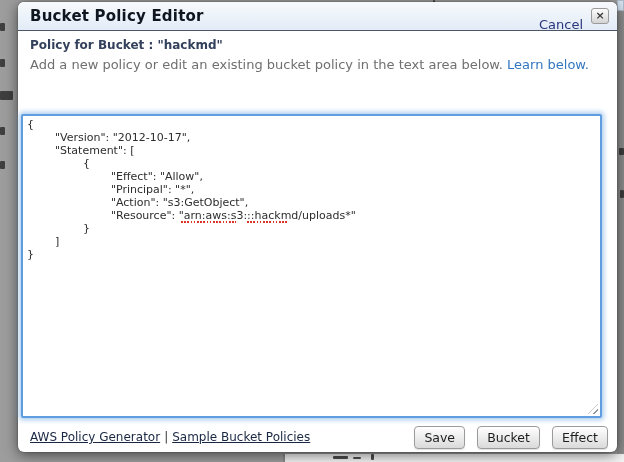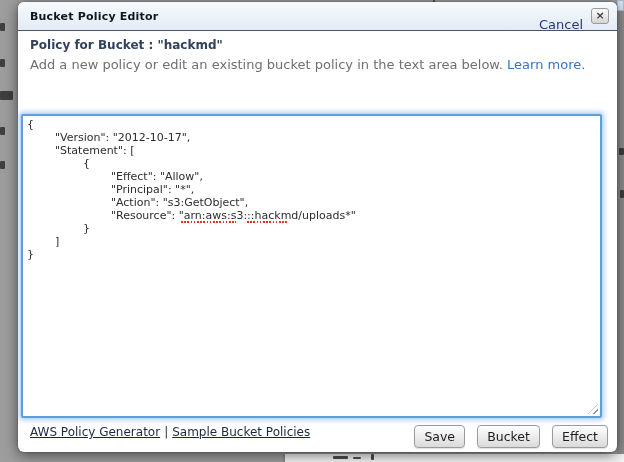--- a/index.html
+++ b/index.html
@@ -12,21 +12,21 @@
   .backdrop-vline{position:absolute;left:283px;bottom:0;width:2px;height:8px;background:#8a8a8a;}
   .backdrop-topright{position:absolute;right:0;top:0;width:7px;height:11px;background:#d7e4f2;border:1px solid #aebdcd;}
   .backdrop-right{position:absolute;right:0;top:0;width:7px;height:462px;background:#8e8e8e;}
 
   
   .dialog{position:absolute;left:18px;top:2px;width:599px;height:450px;background:#ffffff;
           border-radius:6px;box-shadow:0 3px 14px rgba(0,0,0,.55),0 0 2px rgba(0,0,0,.4);}
   .dlg-header{position:absolute;left:0;top:0;right:0;height:29px;border-radius:6px 6px 0 0;
           background:linear-gradient(#f7fafd,#e2ebf6);border-bottom:1px solid #4c5765;
           display:flex;align-items:center;padding:0 8px 0 12px;}
-  .dlg-title{font-size:11px;font-weight:bold;color:#10161f;letter-spacing:.2px;flex:1;}
+  .dlg-title{font-size:15px;font-weight:bold;color:#10161f;letter-spacing:.2px;flex:1;}
   .cancel-link{font-size:13px;color:#28357c;margin-right:8px;cursor:pointer;text-decoration:none;margin-top:16px;}
   .x-btn{width:18px;height:16px;border:1px solid #9b9b9b;border-radius:3px;
          background:linear-gradient(#fdfdfd,#d4d4d4);color:#3a3a3a;font-size:11px;font-weight:bold;
          line-height:14px;text-align:center;cursor:pointer;padding:0;}
 
   .dlg-subtitle{position:absolute;left:12px;top:36px;font-size:12px;font-weight:bold;color:#33415c;}
   .dlg-desc{position:absolute;left:12px;top:55px;right:14px;font-size:13px;color:#6f6f6f;}
   .learn-more{color:#3376c1;text-decoration:none;cursor:pointer;}
 
   
@@ -38,21 +38,21 @@
   .squiggle{position:absolute;height:2px;
           background-image:repeating-linear-gradient(90deg,#dd3428 0 1.6px,transparent 1.6px 3.2px);}
   .sq1{left:158px;top:105px;width:55px;}
   .sq2{left:224px;top:105px;width:41px;}
   .resizer{position:absolute;right:2px;bottom:2px;width:10px;height:10px;cursor:nwse-resize;
           background:repeating-linear-gradient(135deg,transparent 0 2.4px,#8f979e 2.4px 3.8px);
           clip-path:polygon(100% 0,100% 100%,0 100%);}
 
   
   .dlg-footer{position:absolute;left:12px;right:9px;bottom:3px;height:24px;
-          display:flex;justify-content:space-between;}
+          display:flex;justify-content:space-between;align-items:center;}
   .footer-links{font-size:12px;color:#1a2742;}
   .footer-links a{color:#1a2742;text-decoration:underline;cursor:pointer;}
   .link-sep{color:#333;margin:0 4px;text-decoration:none;}
   .btn{font-size:12.5px;color:#1d1d1d;border:1px solid #9b9b9b;border-radius:4px;
           background:linear-gradient(#ffffff,#dadada);padding:3px 9px;margin-left:7px;cursor:pointer;
           box-shadow:0 1px 1px rgba(0,0,0,.12);}
 </style>
 </head>
 <body>
 
@@ -78,21 +78,21 @@
 
     <div class="dlg-header">
       <span class="dlg-title">Bucket Policy Editor</span>
       <a class="cancel-link" href="#">Cancel</a>
       <button class="x-btn">×</button>
     </div>
 
     <div class="dlg-subtitle">Policy for Bucket : "hackmd"</div>
 
     <div class="dlg-desc"><span>Add a new policy or edit an existing bucket policy in the text area below.</span>
-      <a class="learn-more" href="#">Learn more.</a>
+      <a class="learn-more" href="#">Learn below.</a>
     </div>
 
     <div class="policy-box">
       <pre class="policy-pre">{
 	"Version": "2012-10-17",
 	"Statement": [
 		{
 			"Effect": "Allow",
 			"Principal": "*",
 			"Action": "s3:GetObject",

